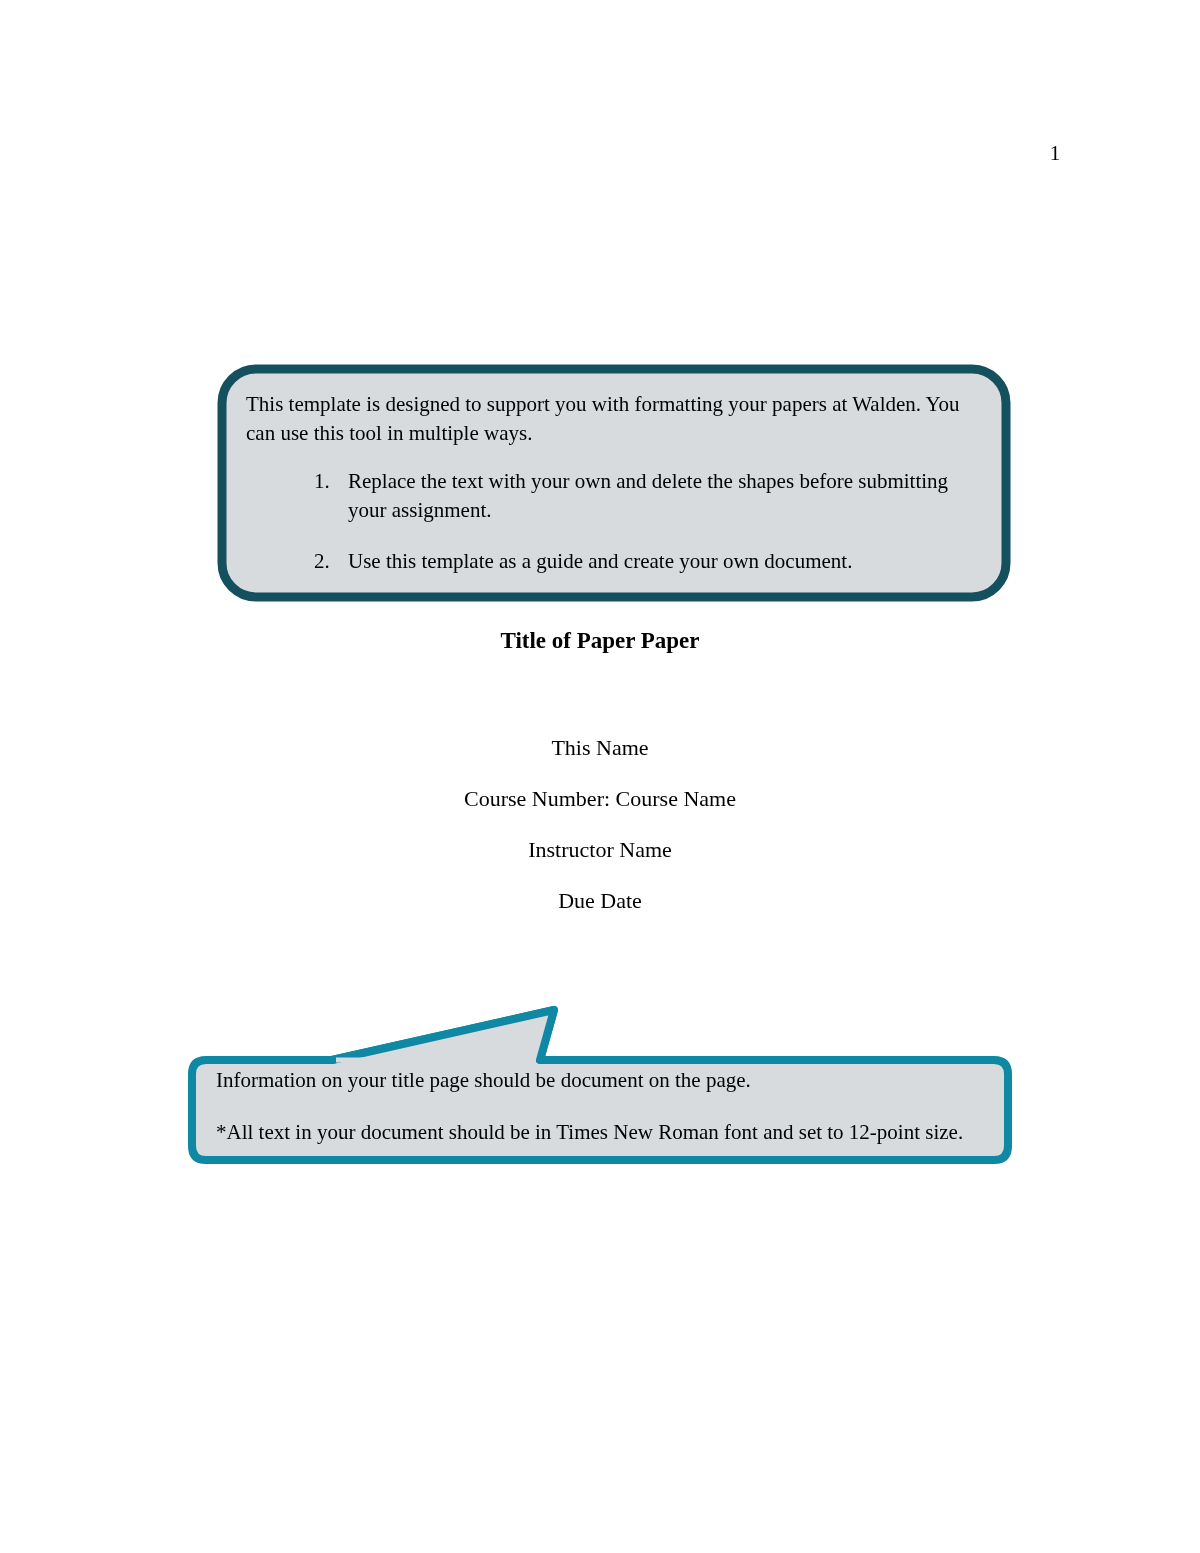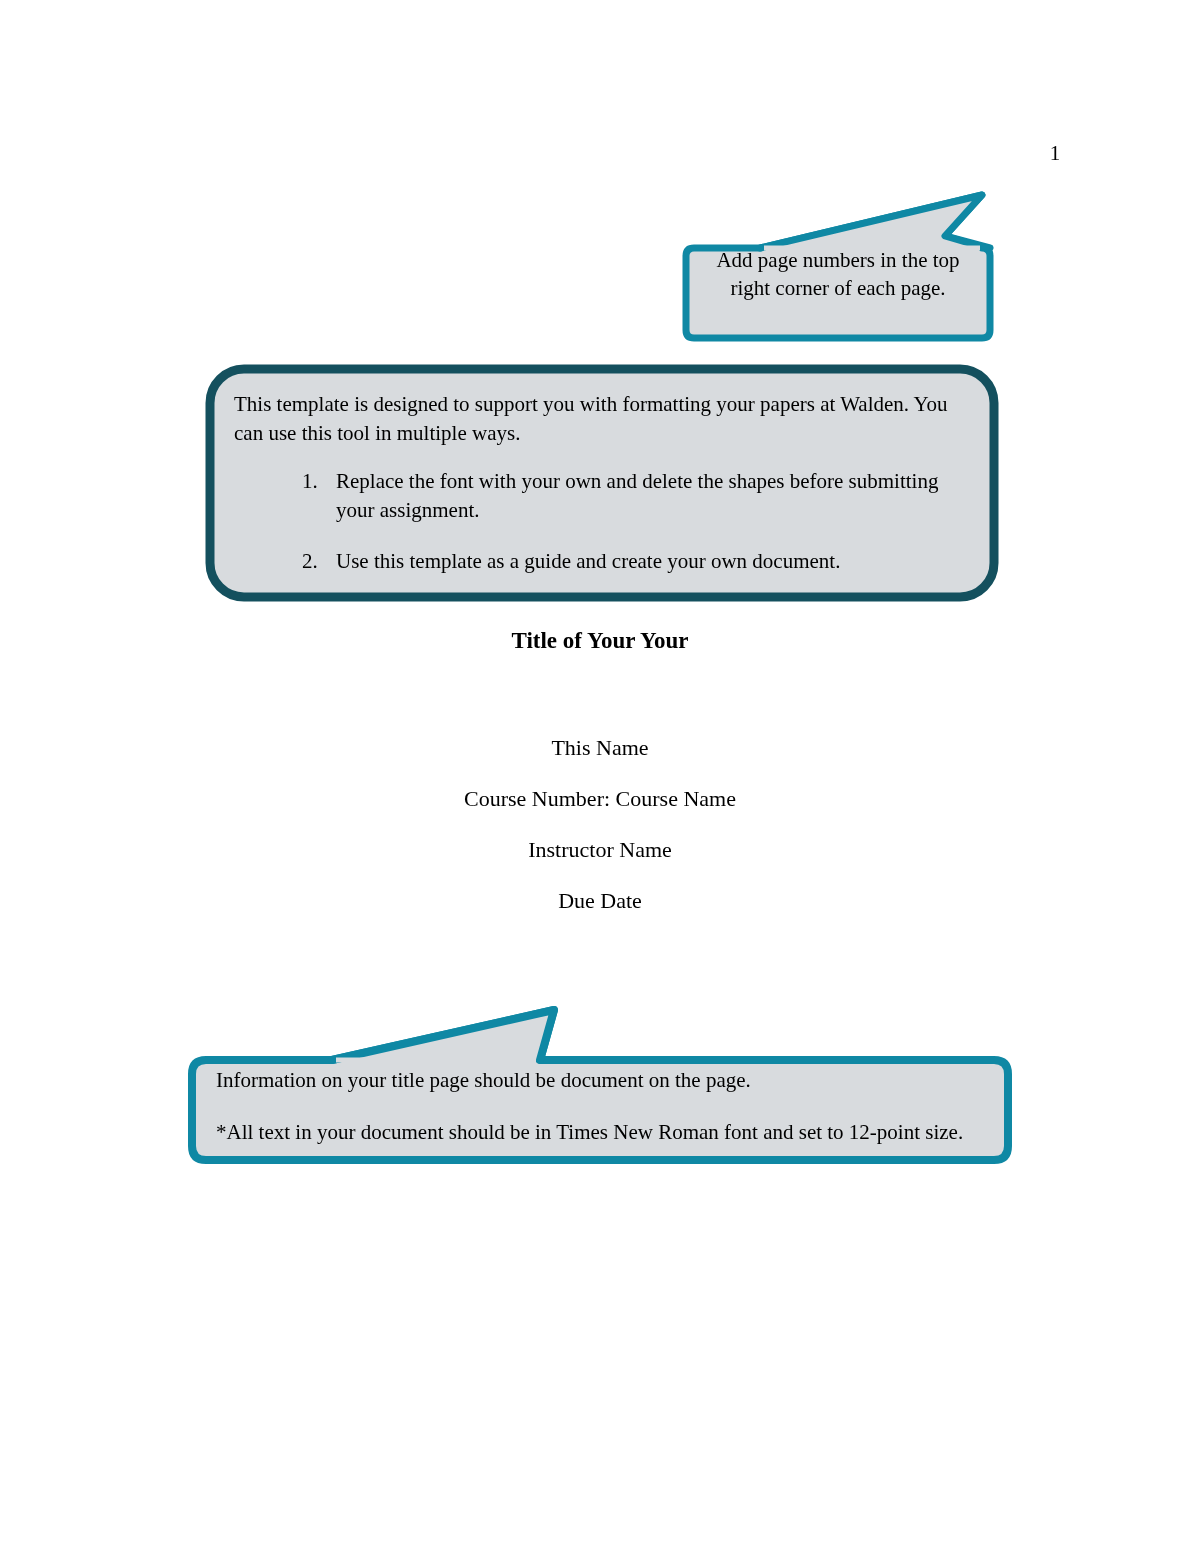--- a/index.html
+++ b/index.html
@@ -56,21 +56,21 @@
     left: 14px;
     top: 58px;
     width: 288px;
     text-align: center;
     font-size: 21px;
     line-height: 1.34;
   }
 
   
   #callout-instructions {
-    left: 204px;
+    left: 216px;
     top: 363px;
     width: 796px;
     height: 240px;
   }
   #callout-instructions .callout-text {
     left: 30px;
     top: 27px;
     width: 736px;
     font-size: 21px;
     line-height: 1.38;
@@ -148,57 +148,35 @@
   }
   b, strong { font-weight: normal; }
 </style>
 </head>
 <body>
 
 <div id="page">
 
   <div class="page-number">1</div>
 
-  <div class="callout" id="callout-page-numbers">
-    <svg width="316" height="158" viewBox="0 0 316 158">
-      <path d="M 14,60
-               L 80,60
-               L 302,7
-               L 265,48
-               L 310,60
-               L 302,60
-               Q 310,60 310,68
-               L 310,142
-               Q 310,150 302,150
-               L 14,150
-               Q 6,150 6,142
-               L 6,68
-               Q 6,60 14,60 Z" fill="#d8dbde" stroke="#0f88a4" stroke-width="7" stroke-linejoin="round" stroke-linecap="round"></path>
-      <path d="M 80,60 L 302,7 L 265,48 L 306,60" fill="#d8dbde" stroke="#0f88a4" stroke-width="7" stroke-linejoin="round" stroke-linecap="round"></path>
-      <path d="M 84,60 L 300,60" stroke="#d8dbde" stroke-width="5"></path>
-    </svg>
-    <div class="callout-text">
-      <span>Add page numbers in the top right corner of each page.</span>
-    </div>
-  </div>
 
   <div class="callout" id="callout-instructions">
     <svg width="796" height="240" viewBox="0 0 796 240">
       <rect x="6" y="6" width="784" height="228" rx="34" ry="34" fill="#d8dbde" stroke="#14505e" stroke-width="9"></rect>
     </svg>
     <div class="callout-text">
       <p class="intro">This template is designed to support you with formatting your papers at Walden. You can use this tool in multiple ways.</p>
       <ol>
-        <li><span>Replace the font with your own and </span><b>delete the shapes</b><span> before submitting your assignment.</span></li>
+        <li><span>Replace the text with your own and </span><b>delete the shapes</b><span> before submitting your assignment.</span></li>
         <li><span>Use this template as a guide and create your own document.</span><b></b><span></span></li>
       </ol>
     </div>
   </div>
 
-  <div class="paper-title">Title of Your Your</div>
+  <div class="paper-title">Title of Paper Paper</div>
 
   <div class="title-block">
     <div class="line">This Name</div>
     <div class="line">Course Number: Course Name</div>
     <div class="line">Instructor Name</div>
     <div class="line">Due Date</div>
   </div>
 
   <div class="callout" id="callout-title-note">
     <svg width="828" height="162" viewBox="0 0 828 162">

